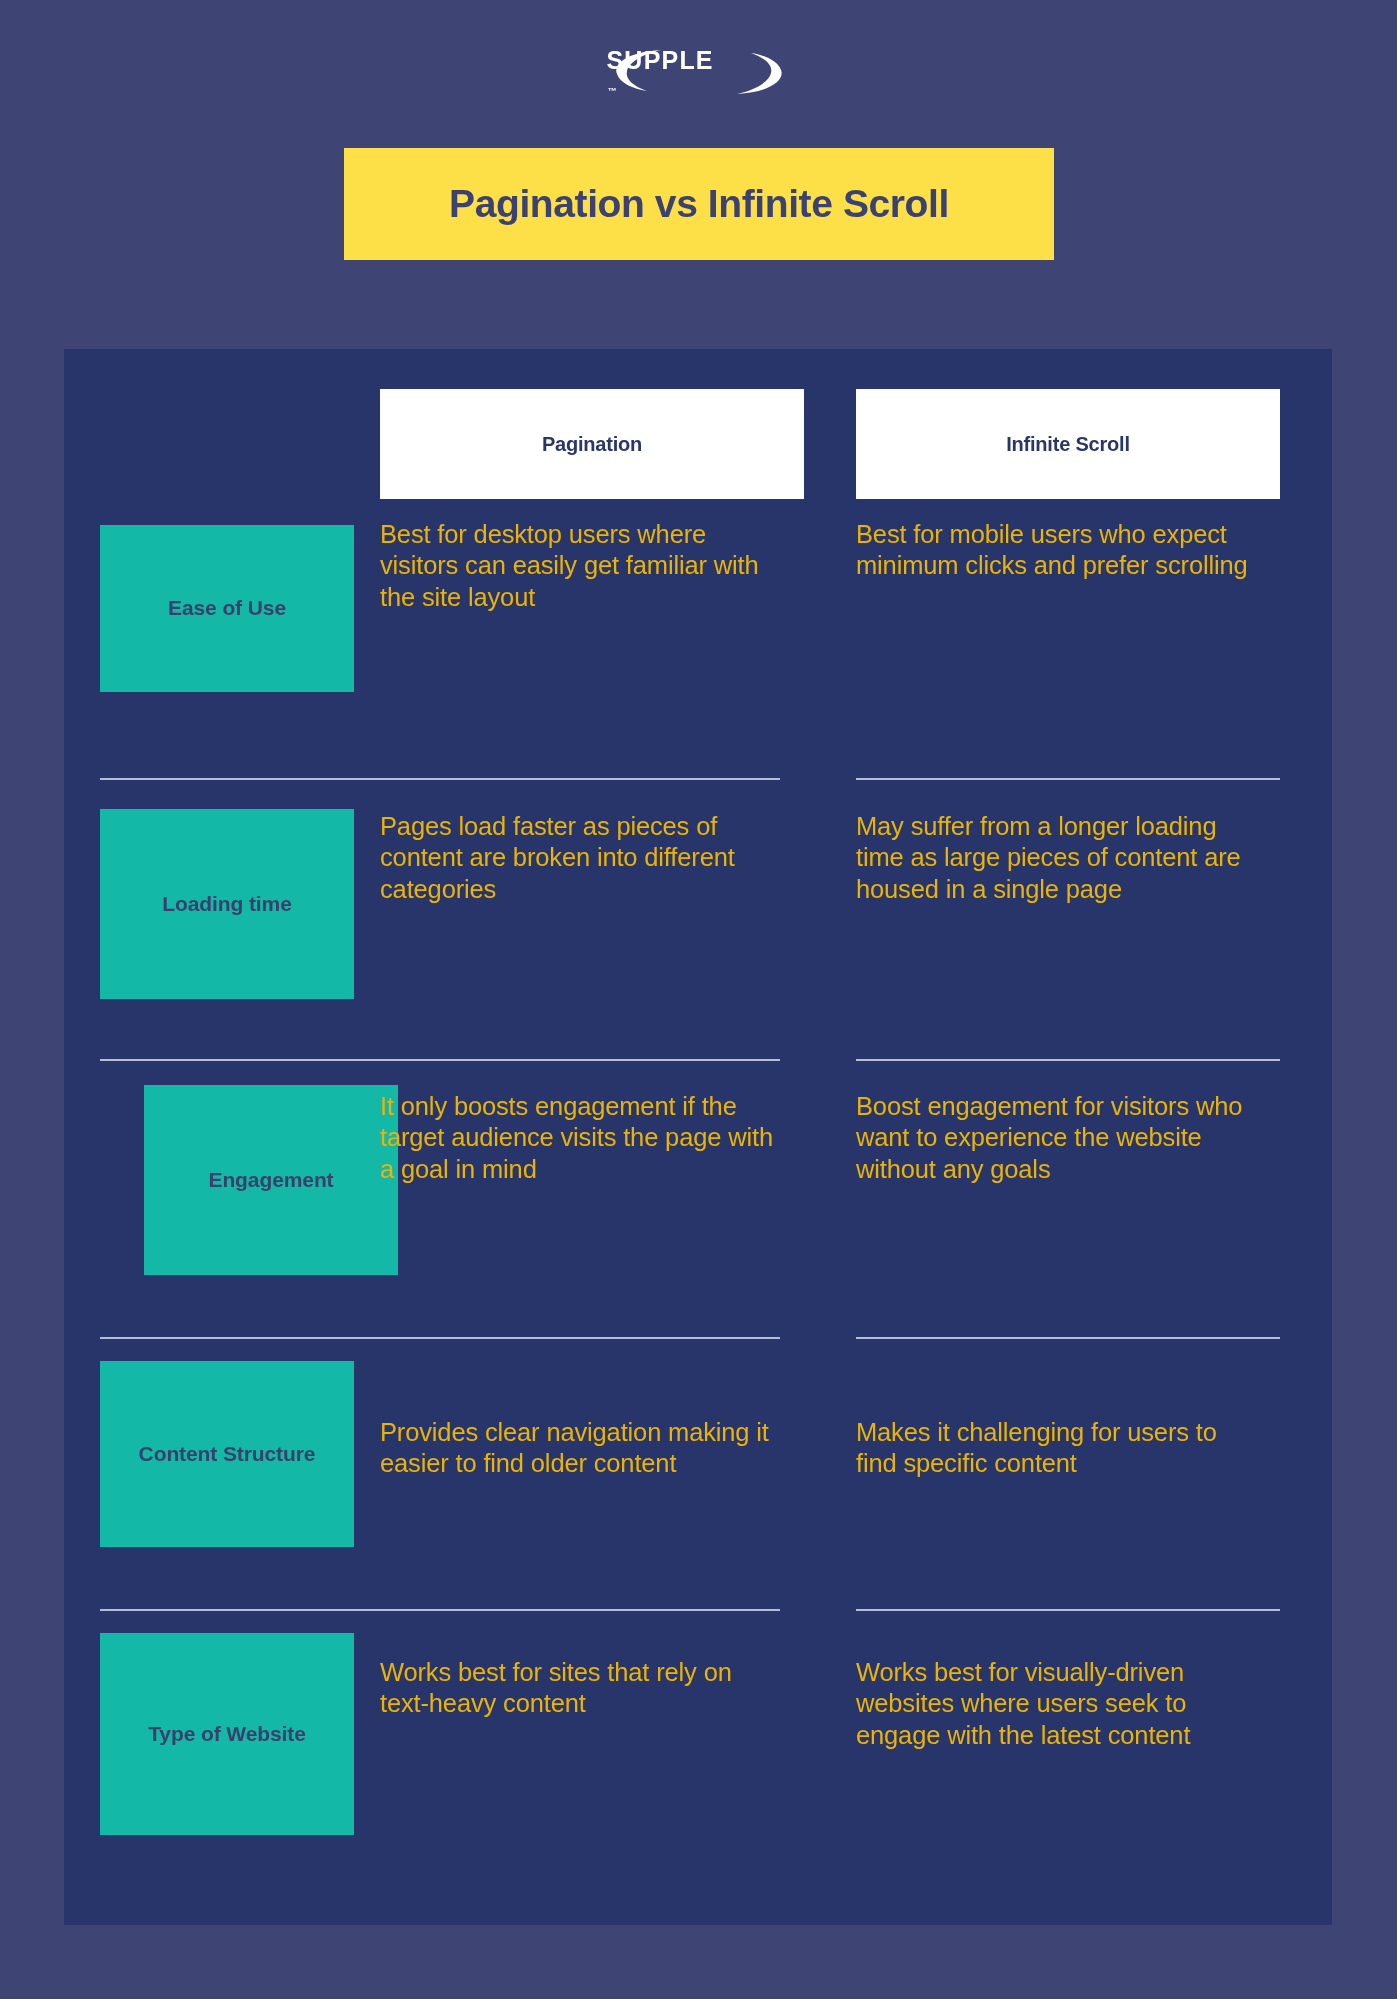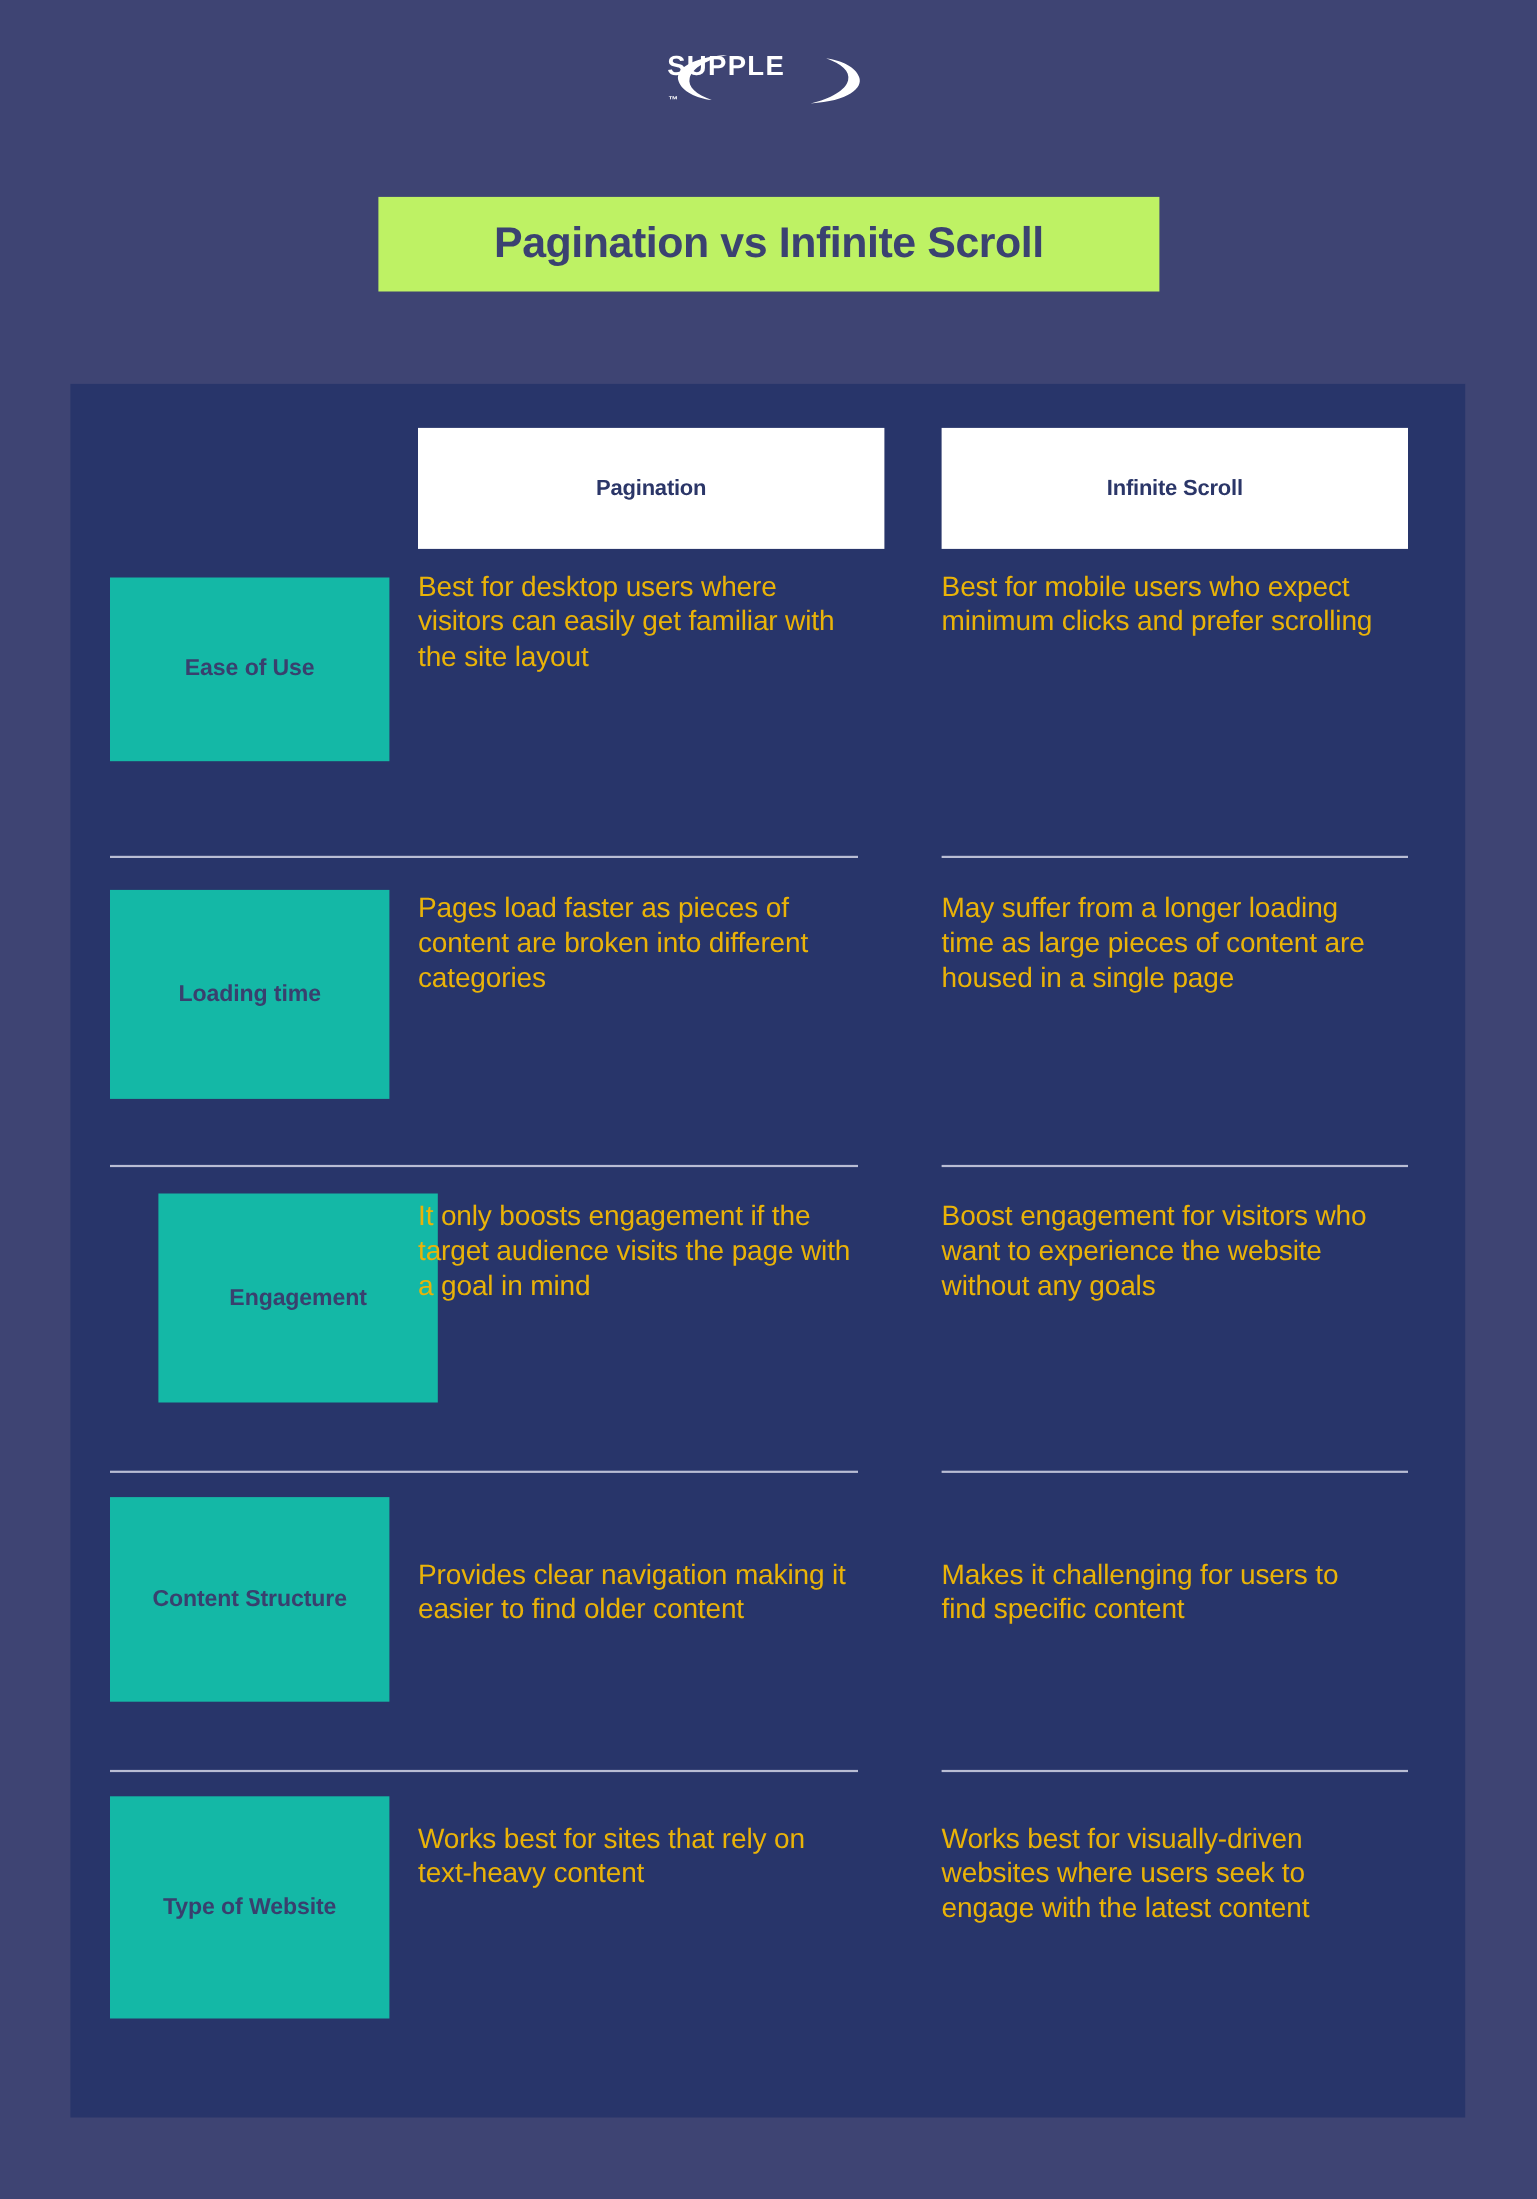--- a/index.html
+++ b/index.html
@@ -56,26 +56,25 @@
     line-height:1;
     align-self:flex-start;
     margin-top:14px;
     margin-left:1px;
   }
 
   
   .title-banner {
     position:absolute;
     left:344px; top:148px;
-    width:710px; height:86px;
-    background:#bef264;
-    display:flex;
-    align-items:center;
-    justify-content:center;
-    margin-top:31px;
+    width:710px; height:112px;
+    background:#fde047;
+    display:flex;
+    align-items:center;
+    justify-content:center;
   }
   .title-banner-text {
     color:#3b4271;
     font-size:39px;
     font-weight:bold;
     letter-spacing:-0.4px;
   }
 
   
   .panel {

